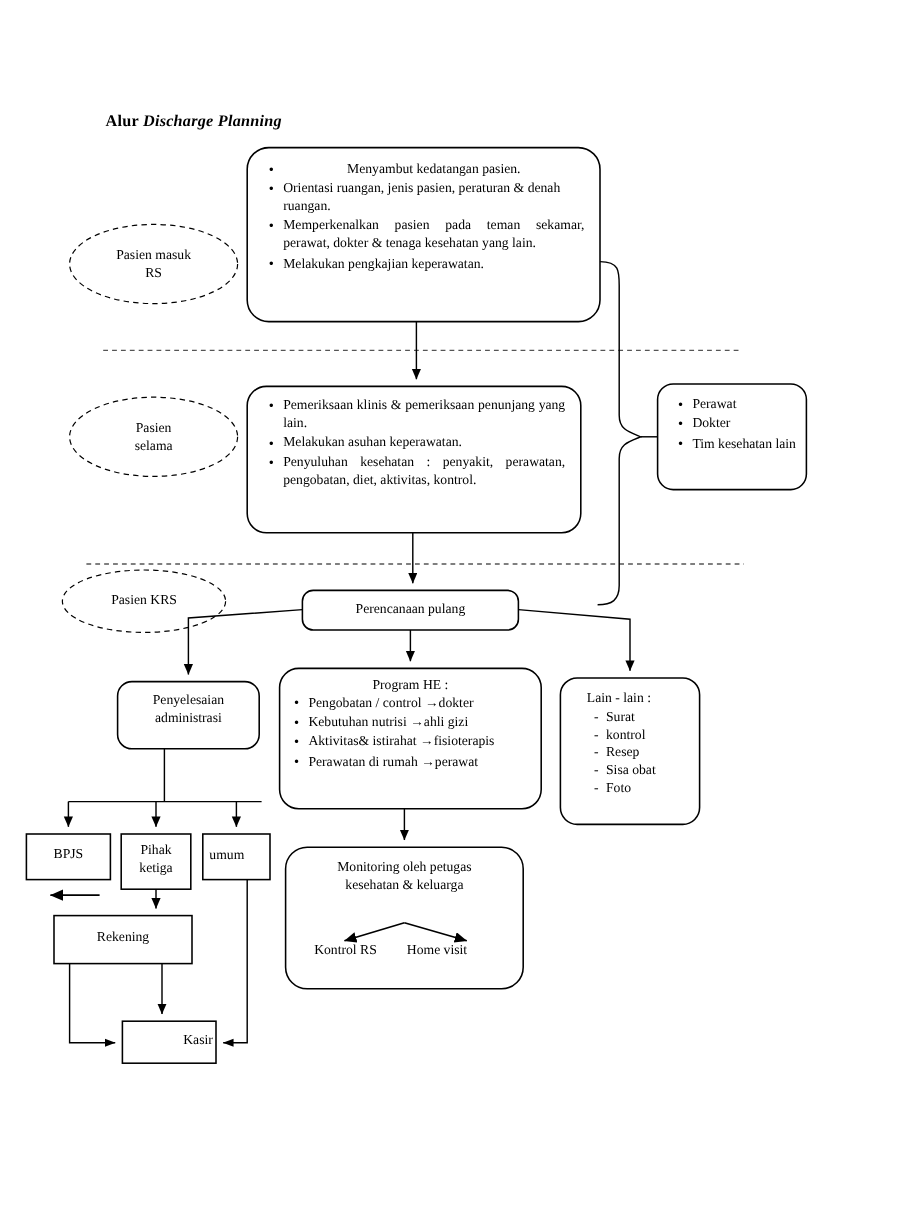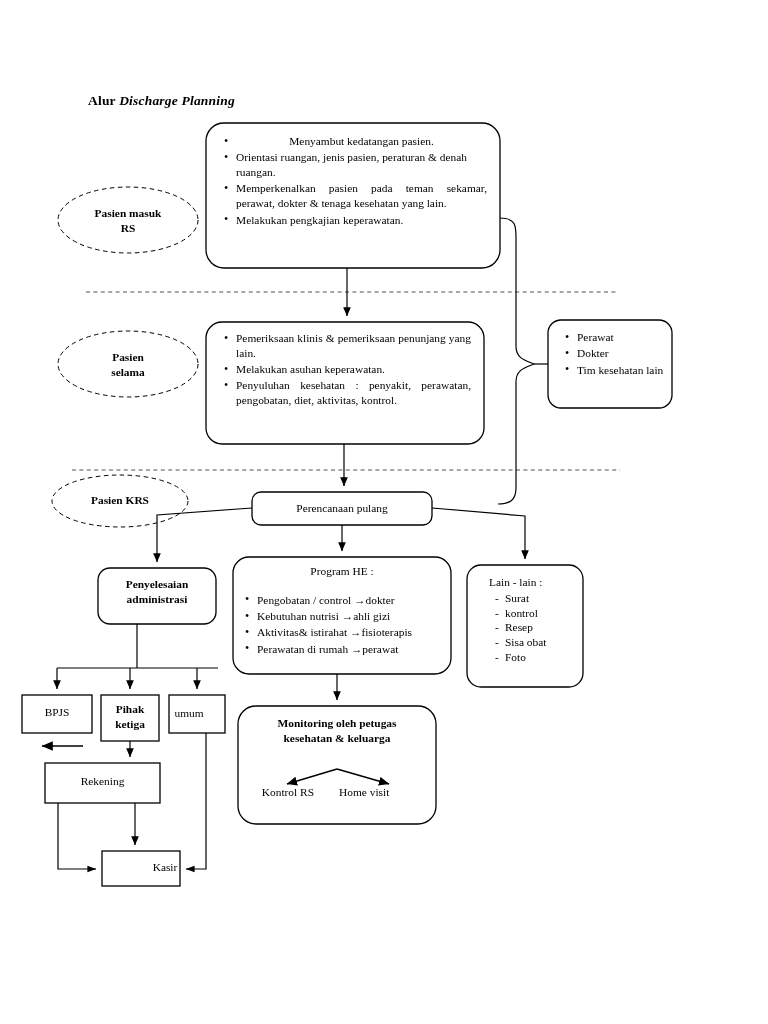--- a/index.html
+++ b/index.html
@@ -68,21 +68,21 @@
   ul.dash > li {
     position: relative;
     margin: 0;
   }
   ul.dash > li::before {
     content: "-";
     position: absolute;
     left: -10px;
     top: 0;
   }
-  .lbl-line { display: block; font-weight: bold; }
+  .lbl-line { display: block; }
 </style>
 </head>
 <body>
 
 <svg id="canvas" viewBox="0 0 768 1024" xmlns="http://www.w3.org/2000/svg">
   <defs>
     <marker id="ah" markerWidth="9" markerHeight="9" refX="7.2" refY="3.2" orient="auto" markerUnits="strokeWidth">
       <path d="M0,0 L7.4,3.2 L0,6.4 z" fill="#000"></path>
     </marker>
     <marker id="ahs" markerWidth="9" markerHeight="9" refX="7.2" refY="3.2" orient="auto" markerUnits="strokeWidth">
@@ -194,21 +194,21 @@
 
 <div class="txt ctr" style="left:252px; top:501px; width:180px;">Perencanaan pulang</div>
 
 <div class="txt ctr" style="left:98px; top:577px; width:118px;">
   <span class="lbl-line">Penyelesaian</span>
   <span class="lbl-line">administrasi</span>
 </div>
 
 <div class="txt" style="left:240px; top:564px; width:204px;">
   <div class="ctr">Program HE :</div>
-  <ul class="bul" style="padding-left:17px; margin-top:14px;">
+  <ul class="bul" style="padding-left:17px; margin-top:0;">
     <li>Pengobatan / control →dokter</li>
     <li>Kebutuhan nutrisi →ahli gizi</li>
     <li>Aktivitas&amp; istirahat →fisioterapis</li>
     <li>Perawatan di rumah →perawat</li>
   </ul>
 </div>
 
 <div class="txt" style="left:489px; top:575px; width:92px;">
   <div>Lain - lain :</div>
   <ul class="dash" style="margin-top:1px;">

